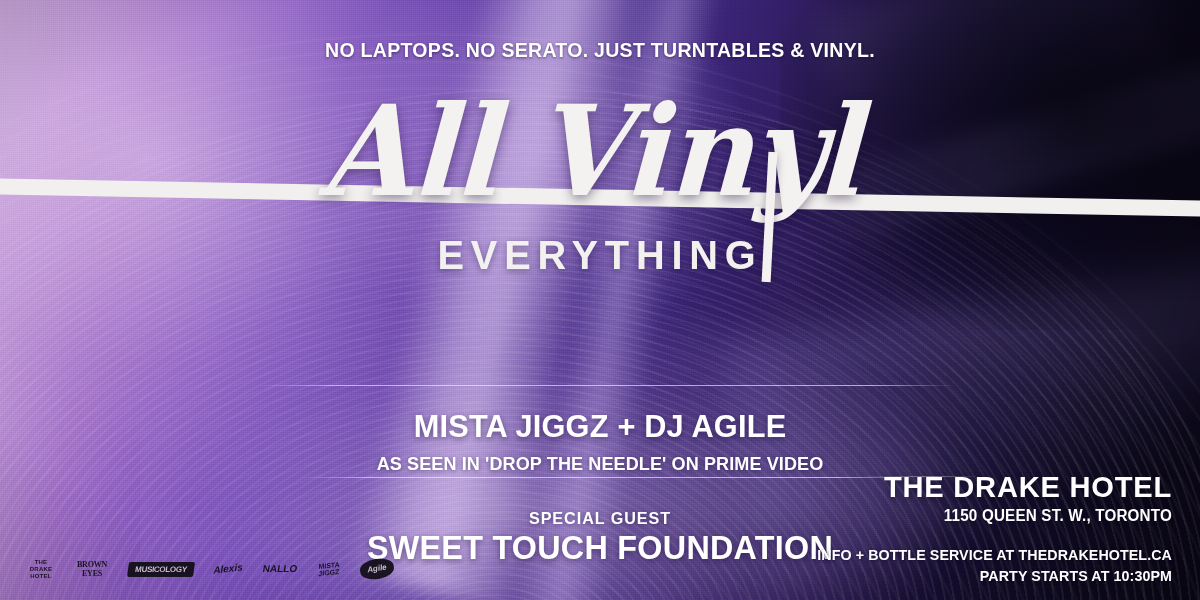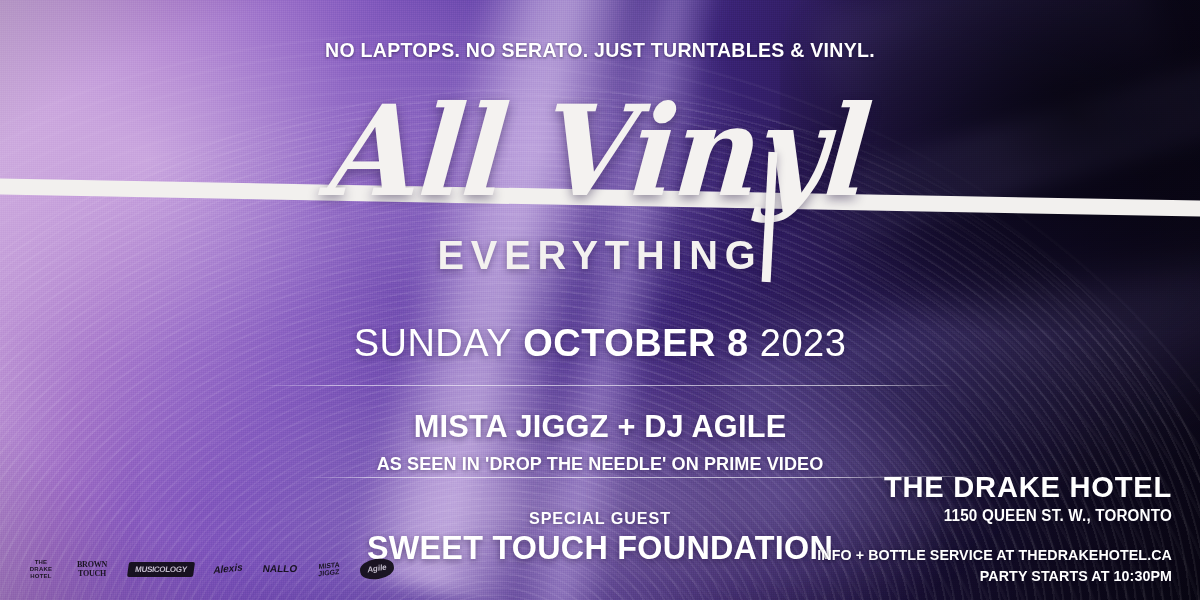--- a/index.html
+++ b/index.html
@@ -368,25 +368,20 @@
 
     <div class="tagline">NO LAPTOPS. NO SERATO. JUST TURNTABLES &amp; VINYL.</div>
 
     <div class="logo-wrap">
       <div class="logo-script">All Vinyl</div>
     </div>
     <div class="logo-tail"></div>
 
     <div class="logo-sub">EVERYTHING</div>
 
-    <div class="date-line">
-      <span class="lite">SUNDAY</span>
-      <span class="bold">OCTOBER 8</span>
-      <span class="lite">2023</span>
-    </div>
 
     <div class="rule rule-top"></div>
 
     <div class="headliner">MISTA JIGGZ + DJ AGILE</div>
 
     <div class="subline">AS SEEN IN 'DROP THE NEEDLE' ON PRIME VIDEO</div>
 
     <div class="rule rule-mid"></div>
     <div class="rule rule-right"></div>
 
@@ -402,21 +397,21 @@
     </div>
 
     <div class="sponsors">
       <div class="splogo sp-drake">
         <span>THE</span>
         <span>DRAKE</span>
         <span>HOTEL</span>
       </div>
       <div class="splogo sp-brown">
         <span>BROWN</span>
-        <span>TOUCH</span>
+        <span>EYES</span>
       </div>
       <div class="splogo sp-musicology">MUSICOLOGY</div>
       <div class="splogo sp-alexis">Alexis</div>
       <div class="splogo sp-nallo">NALLO</div>
       <div class="splogo sp-mista">
         <span>MISTA</span>
         <span>JIGGZ</span>
       </div>
       <div class="splogo sp-last">Agile</div>
     </div>

